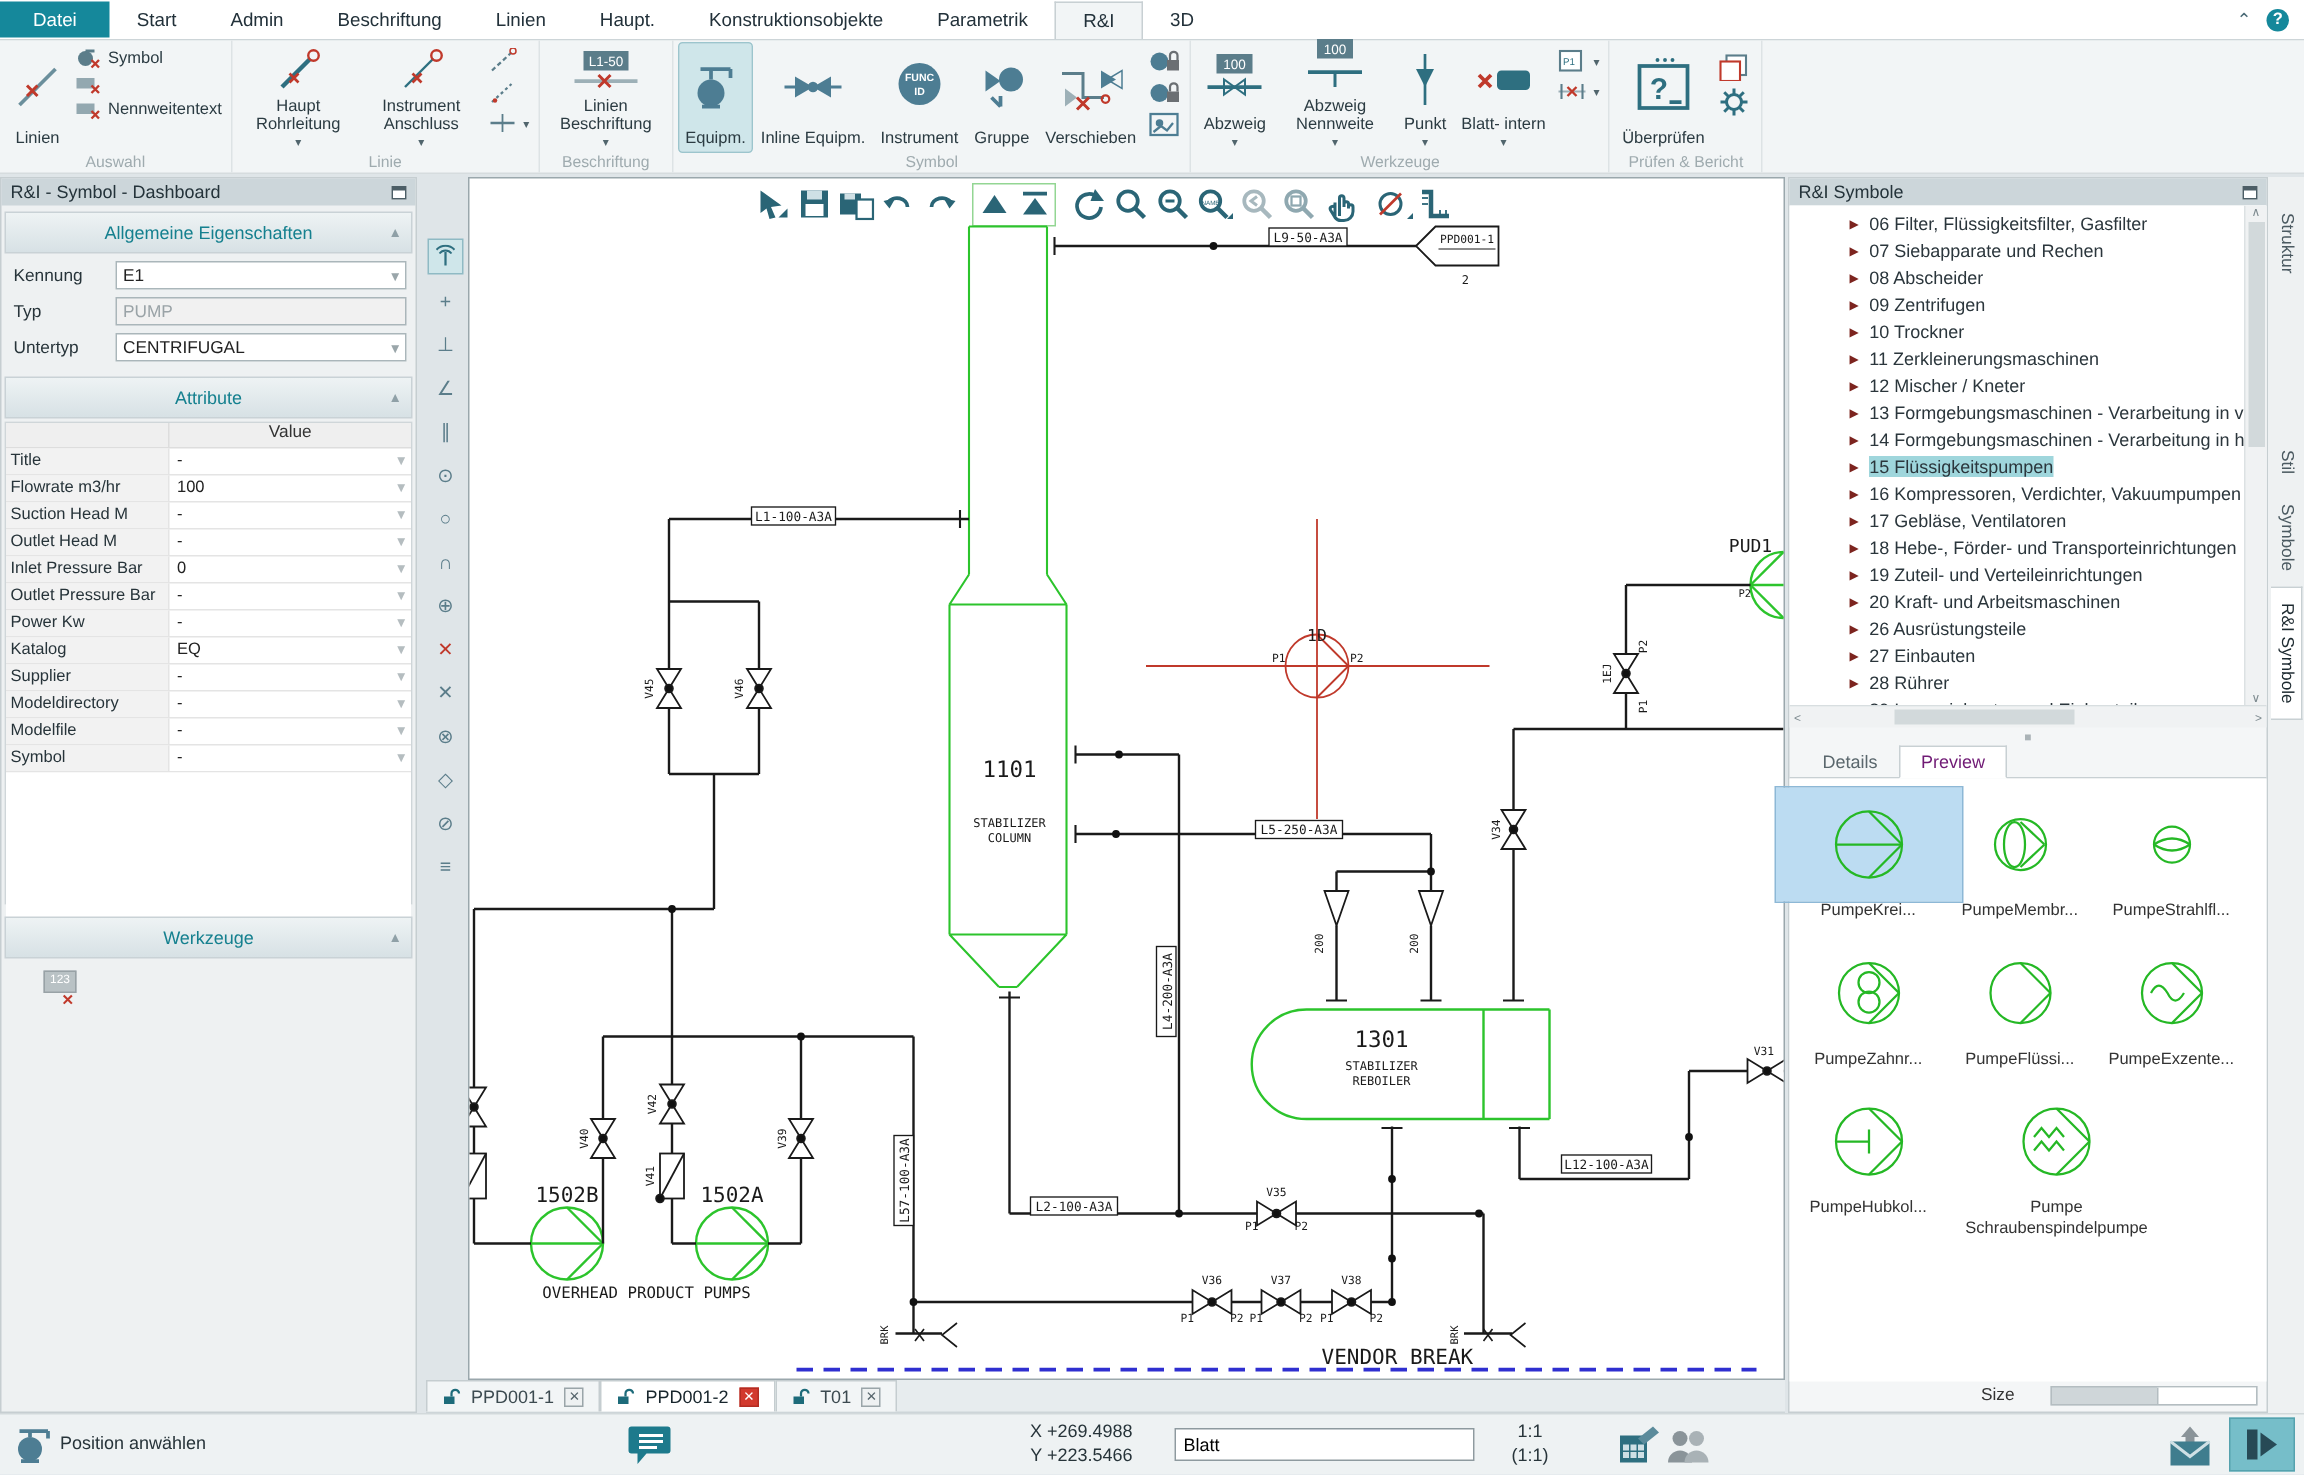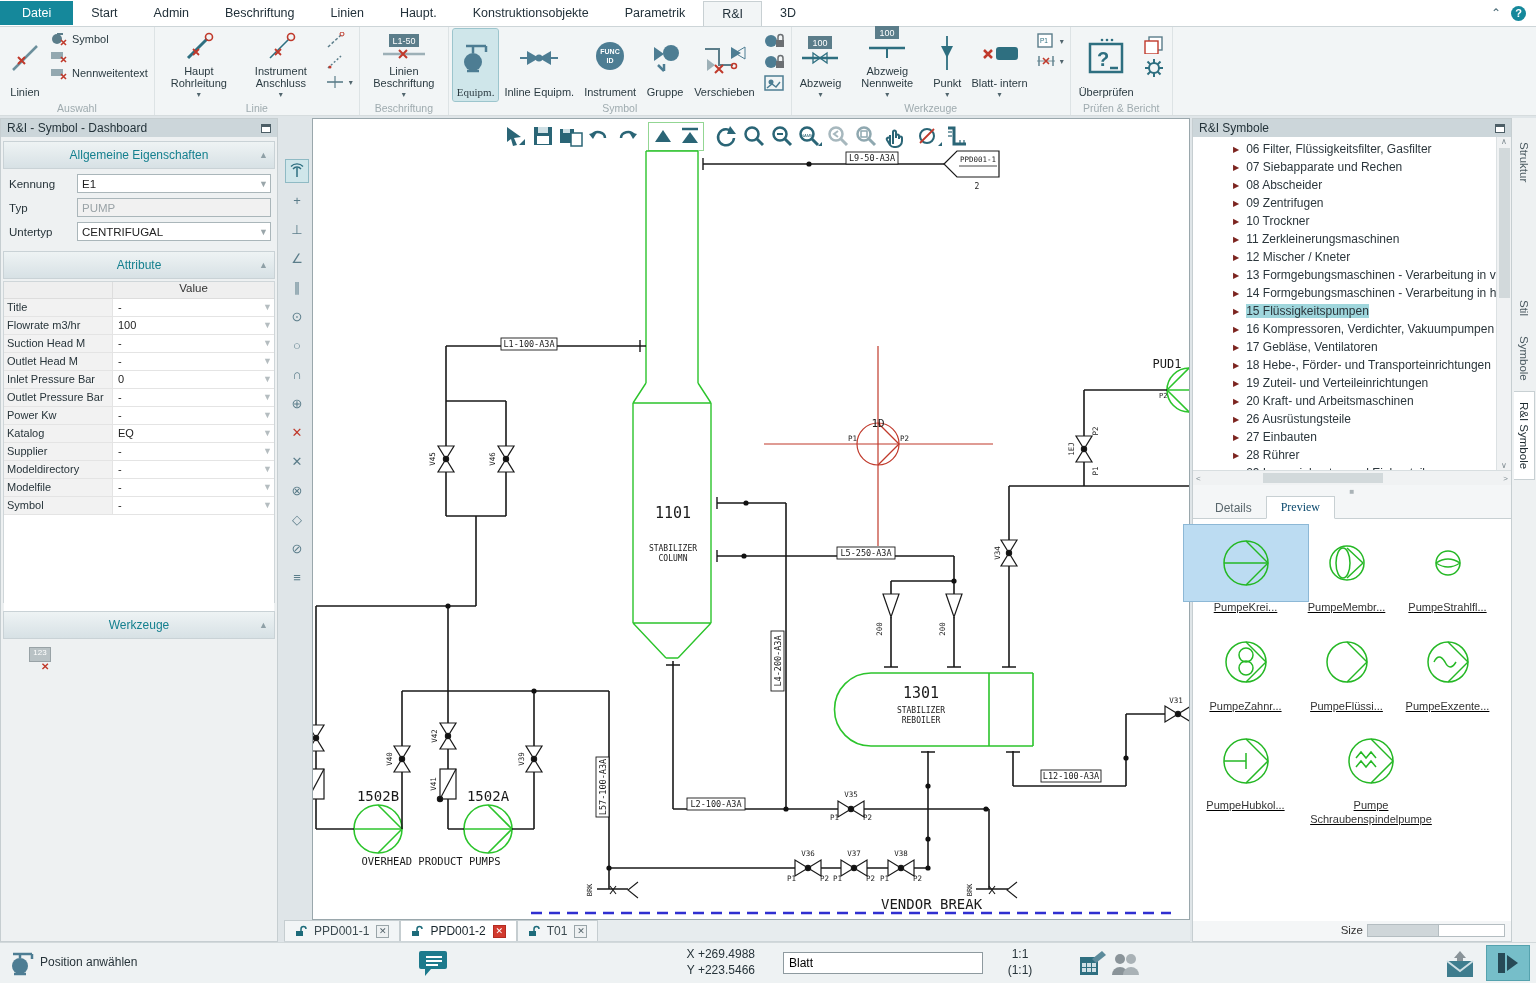--- a/index.html
+++ b/index.html
@@ -17,21 +17,21 @@
   .help-dot { width:15px; height:15px; border-radius:50%; background:#15889b; color:#fff; font-size:11px; font-weight:bold; display:flex; align-items:center; justify-content:center; }
 
   
   .ribbon { position:absolute; left:0; top:27px; width:1536px; height:89px; background:#f2f5f6; border-bottom:1px solid #d6dcde; display:flex; }
   .rgroup { position:relative; display:flex; flex-direction:column; border-right:1px solid #dde3e5; padding:2px 4px 14px 4px; }
   .rgroup .caption { position:absolute; bottom:1px; left:0; right:0; text-align:center; font-size:10.5px; color:#9fabaf; }
   .rcontent { display:flex; align-items:stretch; gap:2px; height:100%; }
   .rbtn { display:flex; flex-direction:column; align-items:center; justify-content:flex-end; padding:2px 4px; border-radius:2px; }
   .rbtn .rlabel { font-size:11px; color:#2b3b42; text-align:center; line-height:1.15; margin-top:1px; max-width:72px; }
   .rbtn .ricon { display:flex; align-items:center; justify-content:center; flex:1; }
-  .rbtn.sel { background:#cfe6ea; outline:1px solid #9cc5cd;font-family:Liberation Serif, serif; }
+  .rbtn.sel { background:#cfe6ea; outline:1px solid #9cc5cd; }
   .smallcol { display:flex; flex-direction:column; justify-content:flex-start; gap:3px; padding:3px 2px; }
   .sitem { display:flex; align-items:center; gap:4px; font-size:11px; color:#2b3b42; }
   .caret { font-size:8px; color:#51656d; }
 
   
   .lpanel { position:absolute; left:0; top:118px; width:278px; height:824px; background:#eef1f2; border:1px solid #c6ced1; }
   .ptitle { height:18px; background:#ccd6da; color:#24333a; font-size:12px; padding:2px 6px; display:flex; justify-content:space-between; align-items:center; }
   .dockicon { width:10px; height:9px; border:1px solid #4c5e66; border-top:3px solid #4c5e66; background:#fff; }
   .sechead { margin:4px 2px 0 2px; height:28px; background:linear-gradient(#eef3f4,#d7e1e5); border:1px solid #c9d2d6; color:#15808f; font-size:12px; display:flex; align-items:center; justify-content:center; position:relative; }
   .sechead .collapse { position:absolute; right:6px; color:#8fa0a7; font-size:9px; }
@@ -77,28 +77,28 @@
   .titem { display:flex; align-items:center; height:18px; padding-left:40px; font-size:12px; color:#2b363c; white-space:nowrap; }
   .titem .arrow { color:#7c241f; font-size:8px; margin-right:7px; }
   .titem.sel .tlabel { background:#9fd6dc; }
   .vscroll { position:absolute; right:0; top:0; bottom:0; width:15px; background:#f0f2f3; border-left:1px solid #dce1e3; font-size:8px; color:#7d8a8f; display:flex; flex-direction:column; align-items:center; }
   .vthumb { width:11px; height:150px; background:#d2d9db; margin-top:2px; }
   .hscroll { height:14px; background:#f0f2f3; display:flex; align-items:center; font-size:8px; color:#7d8a8f; border-bottom:1px solid #dcе1e3; }
   .hthumb { height:10px; width:120px; background:#d2d9db; margin:0 auto; }
   .grip { height:12px; display:flex; align-items:center; justify-content:center; color:#aab3b7; font-size:8px; }
   .ptabs { display:flex; padding-left:8px; border-bottom:1px solid #c8d0d3; height:22px; align-items:flex-end; }
   .ptab { font-size:12px; color:#5a676d; padding:3px 14px; }
-  .ptab.active { background:#fff; border:1px solid #c8d0d3; border-bottom:1px solid #fff; color:#0c4a6e; margin-bottom:-1px;font-family:Liberation Serif, serif; }
-  .pgrid { background:#fff; flex:1; display:flex; flex-wrap:wrap; align-content:flex-start; padding:6px 2px;text-decoration:underline; }
+  .ptab.active { background:#fff; border:1px solid #c8d0d3; border-bottom:1px solid #fff; color:#701a75; margin-bottom:-1px; }
+  .pgrid { background:#fff; flex:1; display:flex; flex-wrap:wrap; align-content:flex-start; padding:6px 2px; }
   .pitem { width:101px; display:flex; flex-direction:column; align-items:center; margin-bottom:10px; }
   .pitem .pic { height:64px; display:flex; align-items:center; justify-content:center; width:92px; }
   .pitem.sel .picwrap { background:#bcdcf2; outline:1px solid #8db8d6; }
   .picwrap { padding:6px 16px; }
   .plabel { font-size:11px; color:#333; text-align:center; line-height:1.2; }
-  .sizerow { height:20px; display:flex; align-items:center; justify-content:flex-end; gap:4px; padding:0 6px 2px 0; font-size:11.5px; color:#333; }
+  .sizerow { height:20px; display:flex; align-items:center; justify-content:flex-end; gap:24px; padding:0 6px 2px 0; font-size:11.5px; color:#333; }
   .sizetrack { width:138px; height:13px; background:#cfd6d9; border:1px solid #b4bdc1; position:relative; }
   .sizefill { position:absolute; right:0; top:0; bottom:0; width:66px; background:#fff; border-left:1px solid #b4bdc1; }
 
   
   .sidestrip { position:absolute; left:1512px; top:118px; width:24px; height:824px; background:#eef1f2; }
   .vtab { writing-mode:vertical-rl; font-size:11.5px; color:#4b5a61; padding:10px 4px; margin-left:2px; }
   .vtab.active { background:#fff; border:1px solid #c8d0d3; border-left:none; color:#1d2a30; }
 
   
   .statusbar { position:absolute; left:0; top:942px; width:1536px; height:41px; background:#eef2f3; border-top:1px solid #d2d9db; font-size:12px; color:#27343a; }

